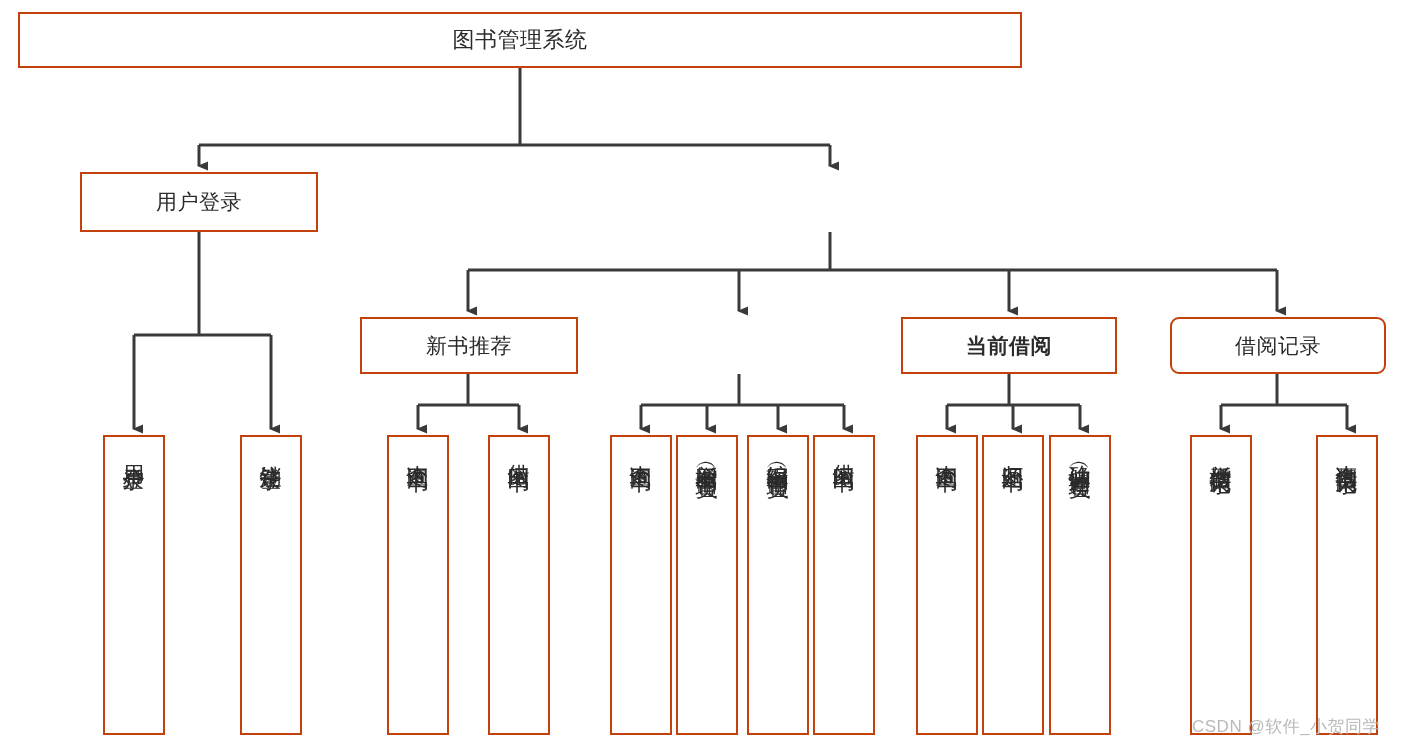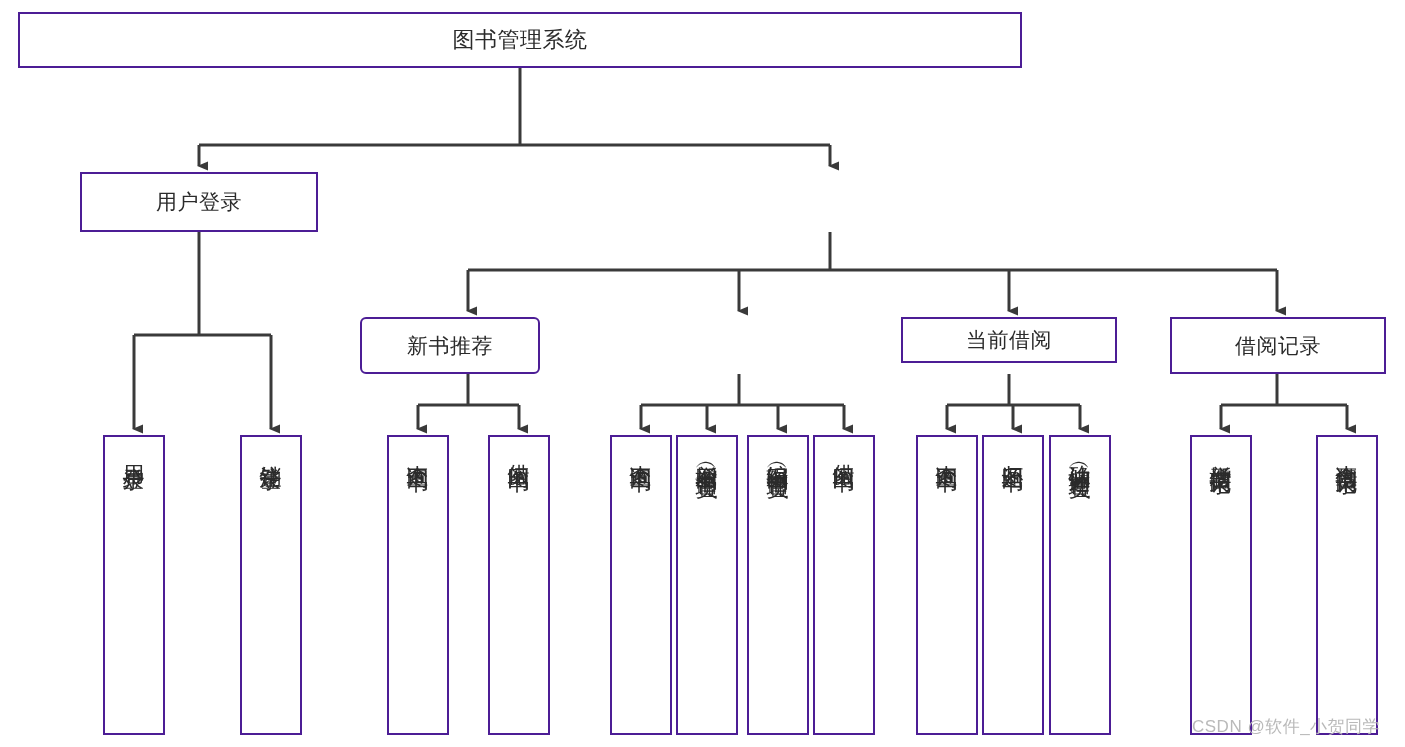--- a/index.html
+++ b/index.html
@@ -22,21 +22,21 @@
     position: absolute;
     left: 0;
     top: 0;
     width: 1405px;
     height: 747px;
     pointer-events: none;
   }
   .node {
     position: absolute;
     box-sizing: border-box;
-    border: 2px solid #4c1d95;
+    border: 2px solid #c2410c;
     background: #ffffff;
     display: flex;
     align-items: center;
     justify-content: center;
     color: #2b2b2b;
   }
   .node .label {
     display: block;
     text-align: center;
     line-height: 1.12;
@@ -128,27 +128,27 @@
   </svg>
 
   <div class="node h root" style="left:18px; top:12px; width:1004px; height:56px;">
     <span class="label">图书管理系统</span>
   </div>
 
   <div class="node h" style="left:80px; top:172px; width:238px; height:60px;">
     <span class="label">用户登录</span>
   </div>
 
-  <div class="node h" style="left:360px; top:317px; width:180px; height:57px;border-radius:6px;">
+  <div class="node h" style="left:360px; top:317px; width:218px; height:57px;">
     <span class="label">新书推荐</span>
   </div>
-  <div class="node h" style="left:901px; top:317px; width:216px; height:46px;">
+  <div class="node h" style="left:901px; top:317px; width:216px; height:57px;font-weight:bold;">
     <span class="label">当前借阅</span>
   </div>
-  <div class="node h" style="left:1170px; top:317px; width:216px; height:57px;">
+  <div class="node h" style="left:1170px; top:317px; width:216px; height:57px;border-radius:9px;">
     <span class="label">借阅记录</span>
   </div>
 
   <div class="node v" style="left:103px; top:435px; width:62px; height:300px;">
     <span class="label">用户登录</span>
   </div>
   <div class="node v" style="left:240px; top:435px; width:62px; height:300px;">
     <span class="label">注销登录</span>
   </div>
 

